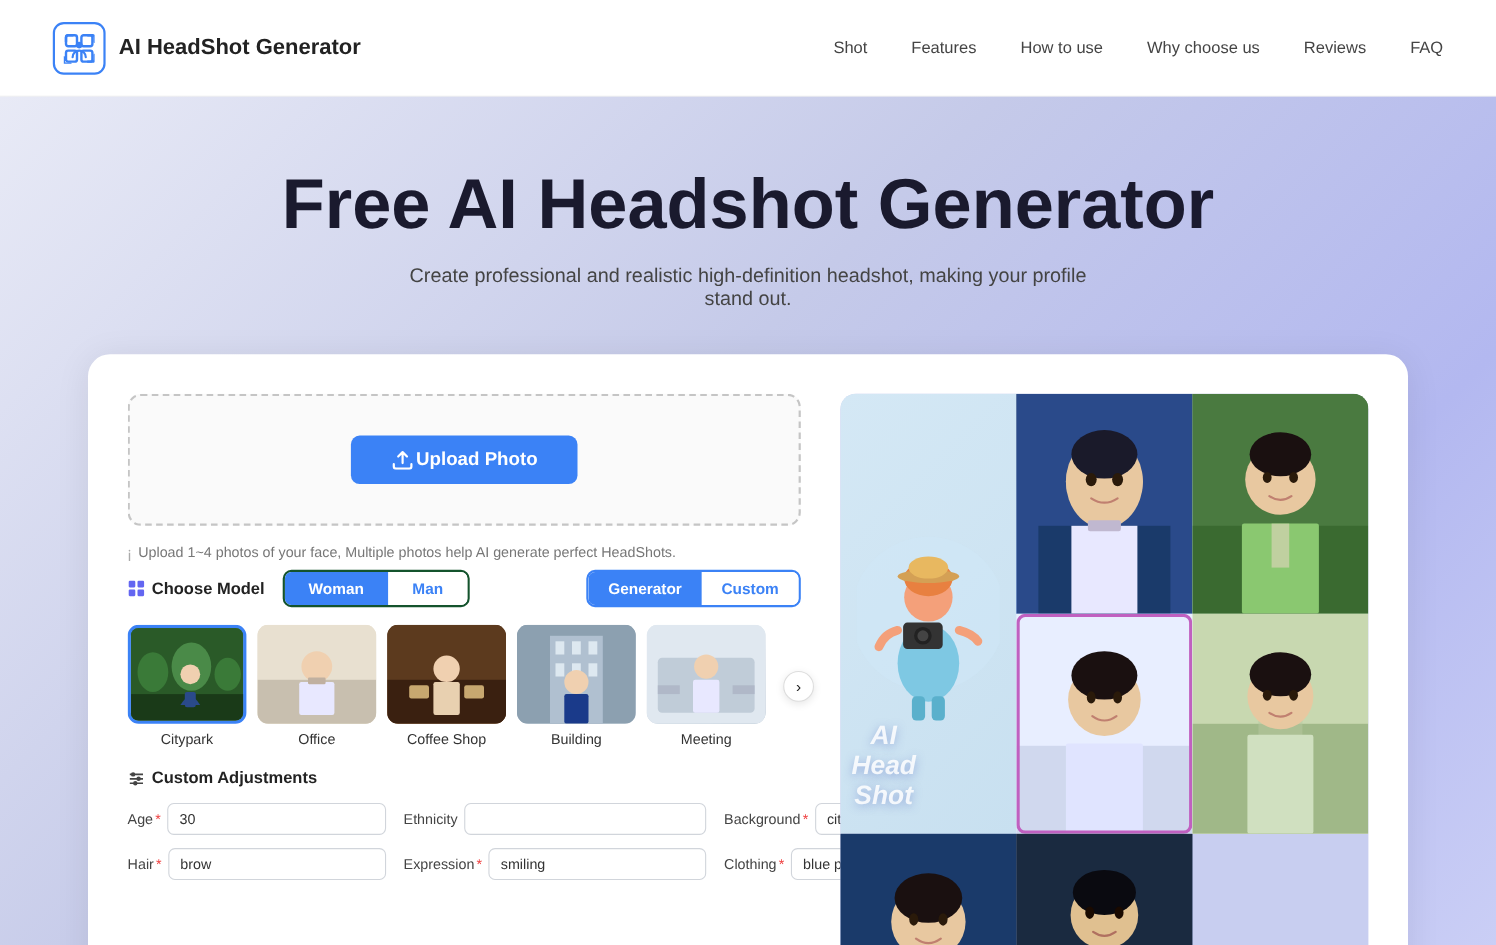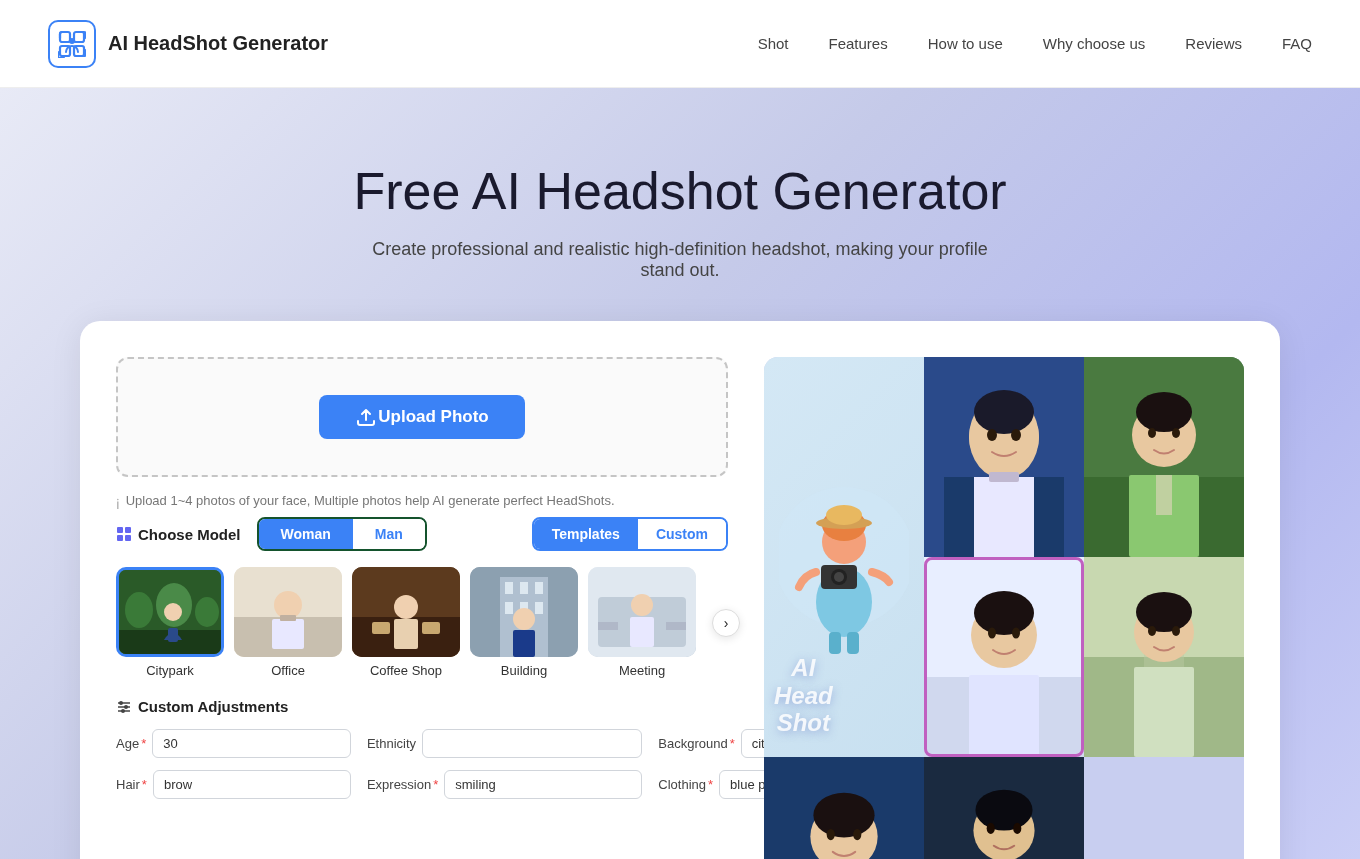--- a/index.html
+++ b/index.html
@@ -19,21 +19,21 @@
     .nav-logo-text { font-size: 20px; font-weight: 700; color: #222; }
     .nav-links { display: flex; gap: 40px; }
     .nav-links a { text-decoration: none; color: #444; font-size: 15px; font-weight: 500; }
 
     
     .hero {
       background: linear-gradient(135deg, #e8eaf6 0%, #c5cae9 40%, #b3b8f0 70%, #d0d4f7 100%);
       padding: 60px 0 0 0;
       text-align: center;
     }
-    .hero h1 { font-size: 52px; font-weight: 400; color: #1a1a2e; margin-bottom: 18px; margin-top: 13px; }
+    .hero h1 { font-size: 64px; font-weight: 700; color: #1a1a2e; margin-bottom: 18px; }
     .hero p { font-size: 18px; color: #444; max-width: 640px; margin: 0 auto 40px; }
 
     
     .main-card {
       background: #fff; border-radius: 20px; margin: 0 80px;
       padding: 36px; box-shadow: 0 4px 32px rgba(0,0,0,0.08);
       display: flex; gap: 36px;
     }
 
     
@@ -208,21 +208,21 @@
               <rect x="1" y="9" width="6" height="6" rx="1" fill="#6366f1"></rect>
               <rect x="9" y="9" width="6" height="6" rx="1" fill="#6366f1"></rect>
             </svg>
             <span>Choose Model</span>
           </span>
           <div class="toggle-group">
             <button class="toggle-btn active">Woman</button>
             <button class="toggle-btn">Man</button>
           </div>
           <div class="template-group">
-            <button class="template-btn active">Templates</button>
+            <button class="template-btn active">Generator</button>
             <button class="template-btn">Custom</button>
           </div>
         </div>
 
         <div class="thumbnails-wrap">
           <div class="thumbnails">
 
             <div class="thumb-item">
               <div class="thumb-img selected thumb-citypark">
                 <svg width="108" height="90" viewBox="0 0 108 90">

